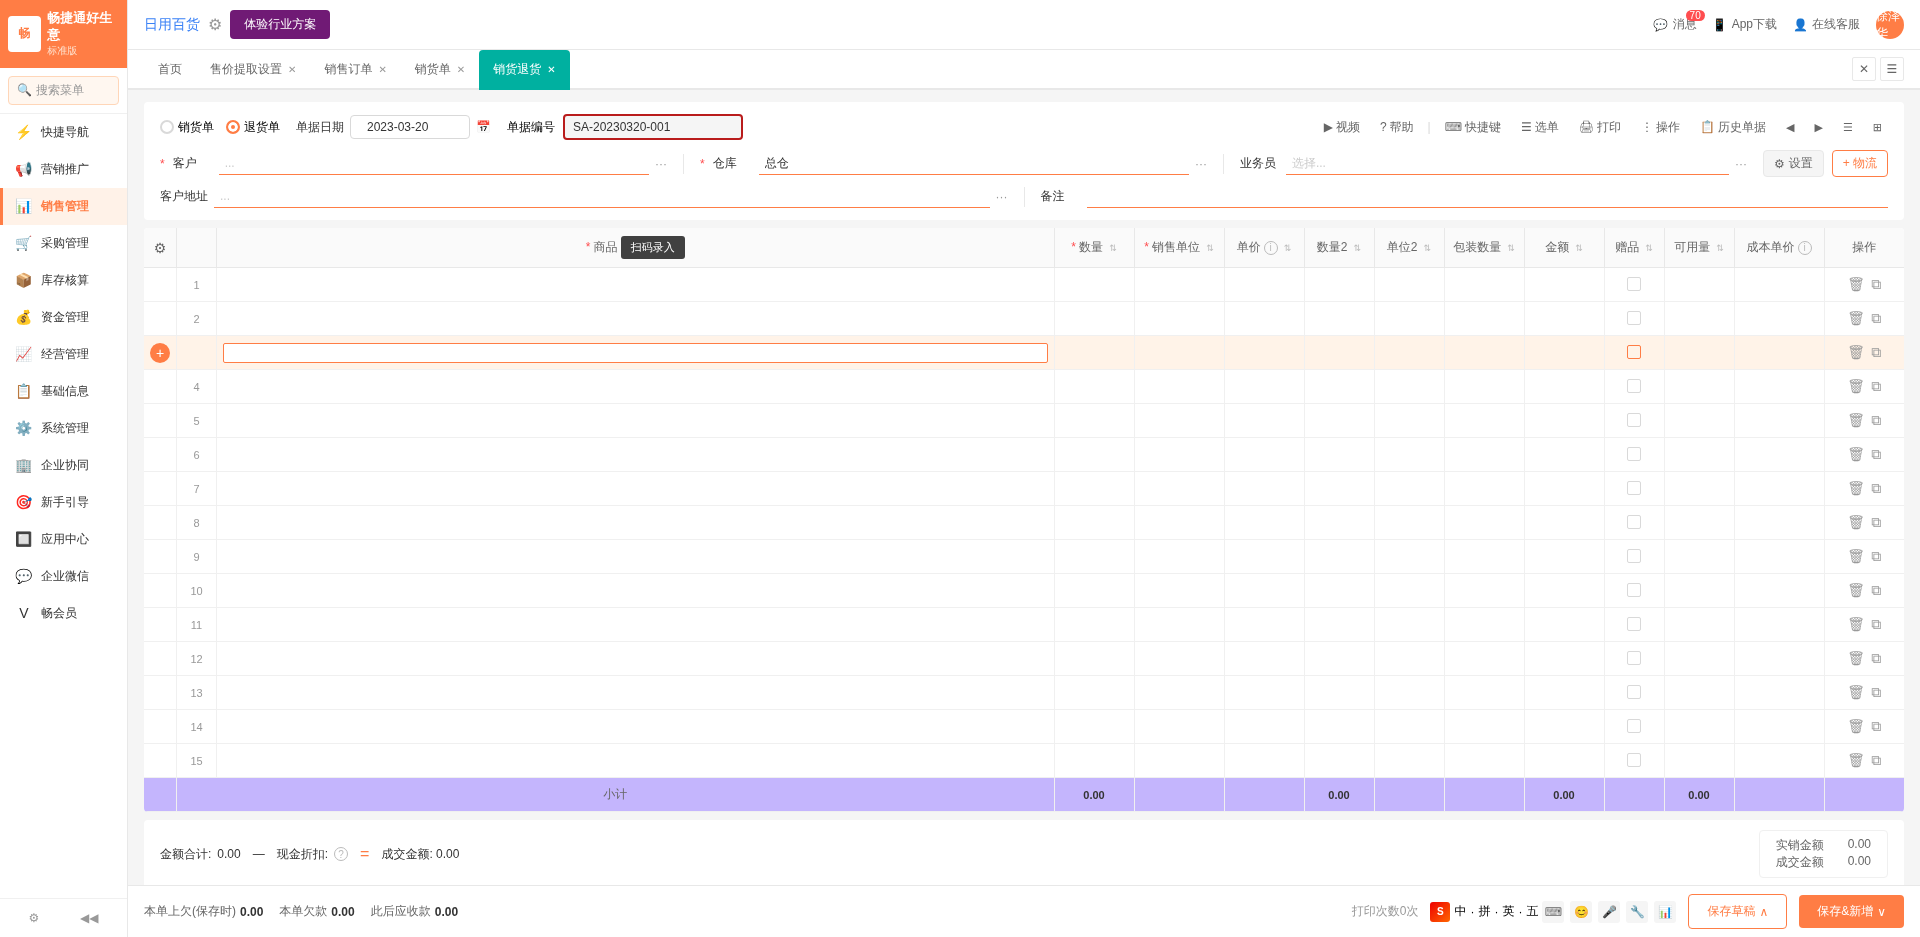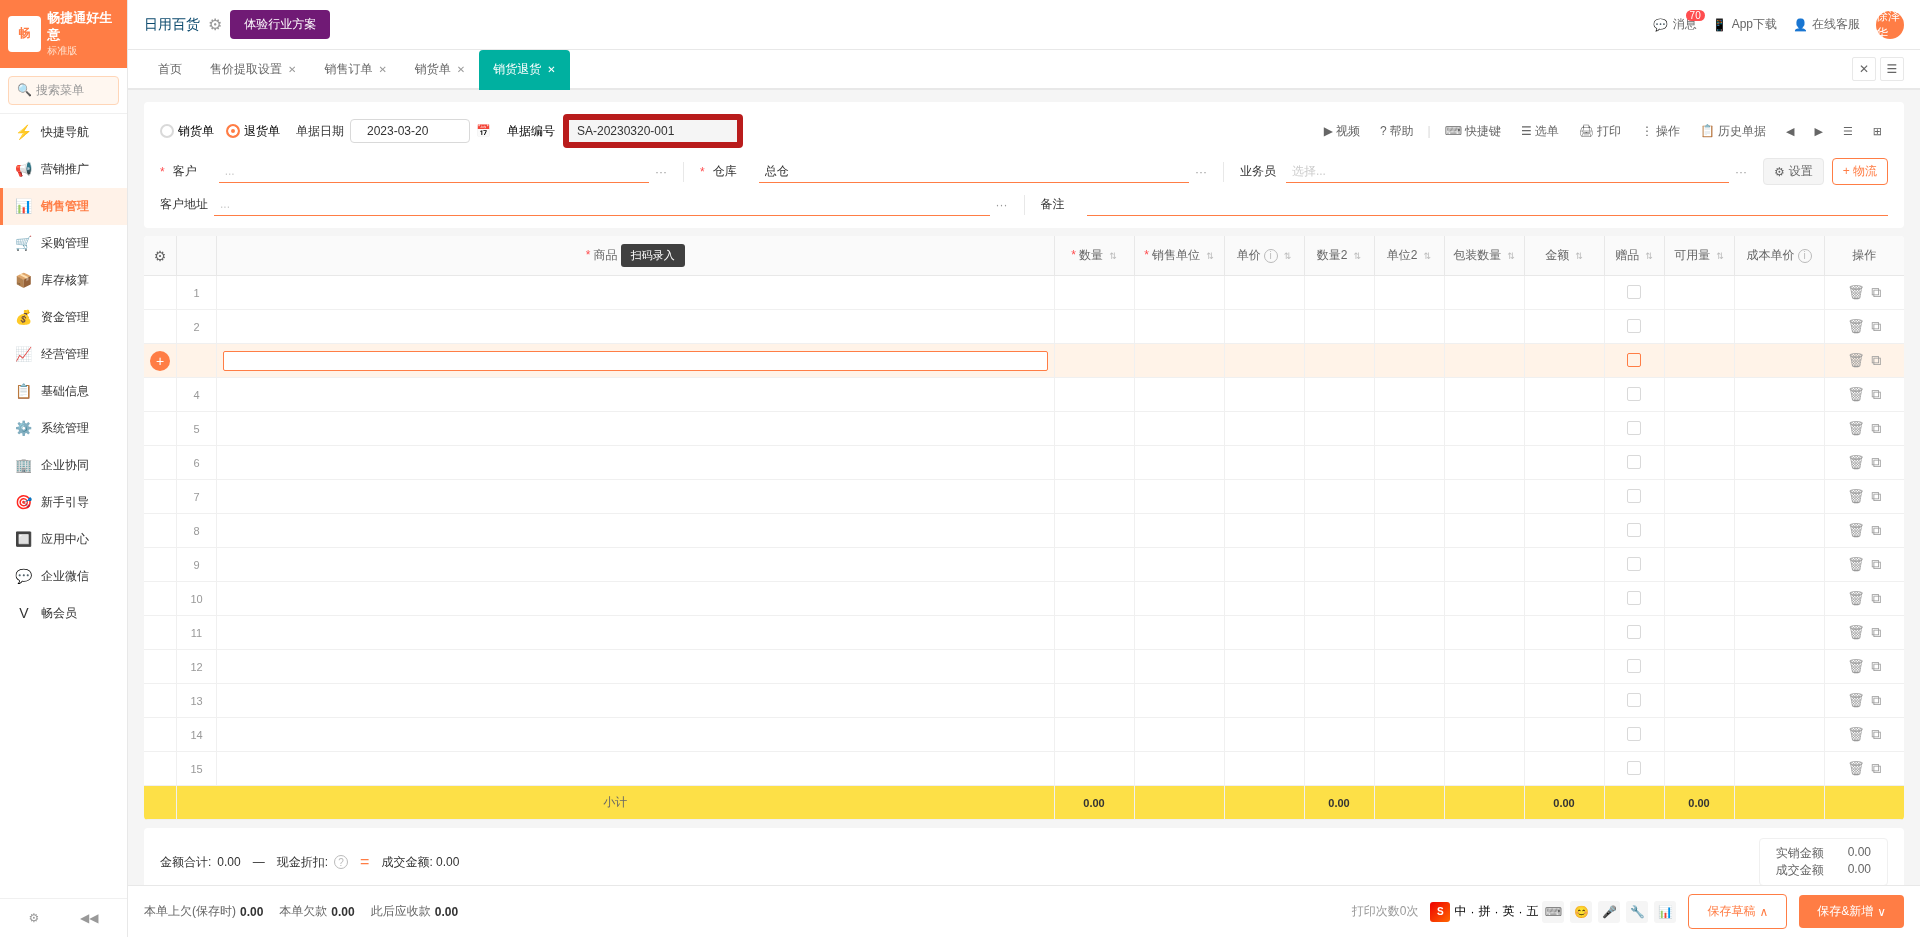--- a/index.html
+++ b/index.html
@@ -19,21 +19,21 @@
     .sidebar-item-icon { font-size: 14px; width: 18px; text-align: center; }
     .sidebar-bottom { padding: 8px; border-top: 1px solid #f0f0f0; display: flex; justify-content: space-around; }
     .sidebar-bottom-btn { cursor: pointer; color: #999; padding: 4px; border-radius: 4px; }
 
     
     .main { flex: 1; display: flex; flex-direction: column; overflow: hidden; }
 
     
     .topbar { background: #fff; height: 50px; display: flex; align-items: center; padding: 0 16px; border-bottom: 1px solid #e8e8e8; gap: 12px; }
     .topbar-left { display: flex; align-items: center; gap: 8px; flex: 1; }
-    .topbar-title { font-size: 14px; color: #0c4a6e; }
+    .topbar-title { font-size: 14px; color: #3b82f6; }
     .topbar-settings { color: #999; cursor: pointer; font-size: 16px; }
     .topbar-trial-btn { background: #701a75; color: #fff; border: none; padding: 6px 14px; border-radius: 4px; cursor: pointer; font-size: 12px; }
     .topbar-right { display: flex; align-items: center; gap: 16px; color: #666; }
     .topbar-right-item { display: flex; align-items: center; gap: 4px; cursor: pointer; position: relative; }
     .topbar-badge { background: #ff4d4f; color: #fff; border-radius: 10px; padding: 0 4px; font-size: 10px; position: absolute; top: -6px; right: -8px; }
     .topbar-avatar { width: 28px; height: 28px; background: #ff7d45; border-radius: 50%; color: #fff; display: flex; align-items: center; justify-content: center; font-size: 11px; }
 
     
     .tabs { background: #fff; display: flex; align-items: center; border-bottom: 2px solid #e8e8e8; padding: 0 16px; height: 40px; }
     .tab { padding: 0 14px; height: 40px; display: flex; align-items: center; gap: 6px; cursor: pointer; color: #666; border-bottom: 2px solid transparent; margin-bottom: -2px; white-space: nowrap; }
@@ -51,21 +51,21 @@
     
     .form-header { display: flex; align-items: center; gap: 16px; flex-wrap: wrap; }
     .radio-group { display: flex; gap: 12px; align-items: center; }
     .radio-item { display: flex; align-items: center; gap: 4px; cursor: pointer; }
     .radio-circle { width: 14px; height: 14px; border-radius: 50%; border: 2px solid #d9d9d9; display: inline-block; }
     .radio-circle.checked { border-color: #ff7d45; background: #ff7d45; box-shadow: inset 0 0 0 3px #fff; }
     .date-field { display: flex; align-items: center; gap: 6px; }
     .date-field label { color: #333; white-space: nowrap; }
     .date-input { border: 1px solid #d9d9d9; border-radius: 4px; padding: 4px 16px; color: #333; width: 120px; }
     .number-field { display: flex; align-items: center; gap: 8px; }
-    .number-input { border: 6px solid #b91c1c; border-radius: 4px; padding: 4px 8px; color: #333; width: 180px; background: #f5f5f5; }
+    .number-input { border: 2px solid #b91c1c; border-radius: 4px; padding: 4px 8px; color: #333; width: 180px; background: #f5f5f5; }
     .form-actions-right { margin-left: auto; display: flex; gap: 8px; align-items: center; }
     .action-btn { display: flex; align-items: center; gap: 3px; color: #666; cursor: pointer; padding: 4px 6px; border-radius: 3px; font-size: 11px; }
     .settings-btn { background: #f5f5f5; border: 1px solid #e8e8e8; border-radius: 4px; padding: 4px 10px; cursor: pointer; color: #666; display: flex; align-items: center; gap: 4px; }
     .add-logistics-btn { background: #fff; border: 1px solid #ff7d45; color: #ff7d45; border-radius: 4px; padding: 4px 10px; cursor: pointer; display: flex; align-items: center; gap: 4px; }
 
     
     .form-fields { display: flex; align-items: center; gap: 16px; margin-top: 10px; flex-wrap: wrap; }
     .field-group { display: flex; align-items: center; gap: 6px; flex: 1; min-width: 240px; }
     .field-label { color: #333; white-space: nowrap; min-width: 40px; }
     .field-required { color: #ff4d4f; margin-right: 2px; }
@@ -87,21 +87,21 @@
     .row-active { background: #fff3e8 !important; }
     .row-active td { background: #fff3e8; }
     .checkbox-cell { text-align: center; }
     .checkbox { width: 14px; height: 14px; border: 1px solid #d9d9d9; border-radius: 2px; display: inline-block; cursor: pointer; }
     .sort-icon { color: #bbb; margin-left: 3px; font-size: 9px; cursor: pointer; }
     .required-mark { color: #ff4d4f; }
     .col-actions { display: flex; justify-content: center; gap: 6px; }
     .col-action-btn { color: #999; cursor: pointer; font-size: 14px; }
     .plus-btn { width: 20px; height: 20px; background: #ff7d45; color: #fff; border-radius: 50%; display: flex; align-items: center; justify-content: center; cursor: pointer; font-size: 14px; line-height: 1; }
     .table-input { border: 1px solid #ff7d45; padding: 2px 4px; width: 100%; outline: none; border-radius: 2px; }
-    .subtotal-row td { background: #fde047; font-weight: bold; color: #333; border-top: 1px solid #e8e8e8; }
+    .subtotal-row td { background: #c4b5fd; font-weight: bold; color: #333; border-top: 1px solid #e8e8e8; }
     .subtotal-label { color: #666; font-weight: normal; }
 
     
     .footer-card { background: #fff; border-radius: 4px; padding: 10px 16px; }
     .footer-row1 { display: flex; align-items: center; gap: 12px; }
     .footer-amount { display: flex; align-items: center; gap: 6px; color: #333; }
     .footer-amount-value { color: #333; font-size: 12px; }
     .footer-dash { color: #333; }
     .footer-equals { color: #ff7d45; font-size: 16px; cursor: pointer; }
     .footer-transaction { color: #333; }

